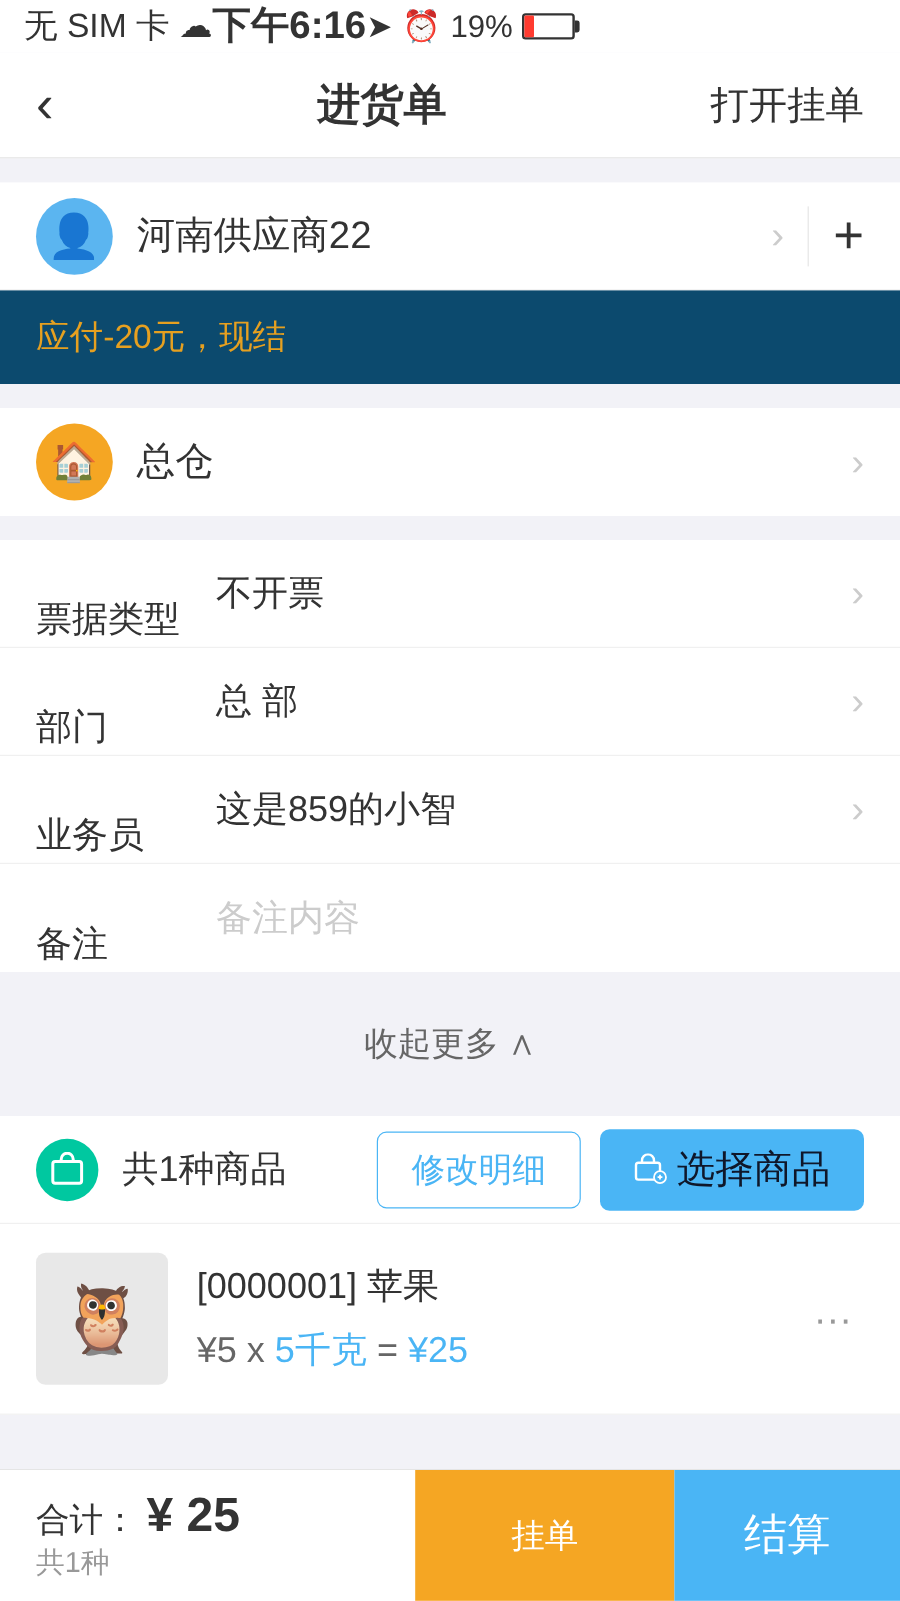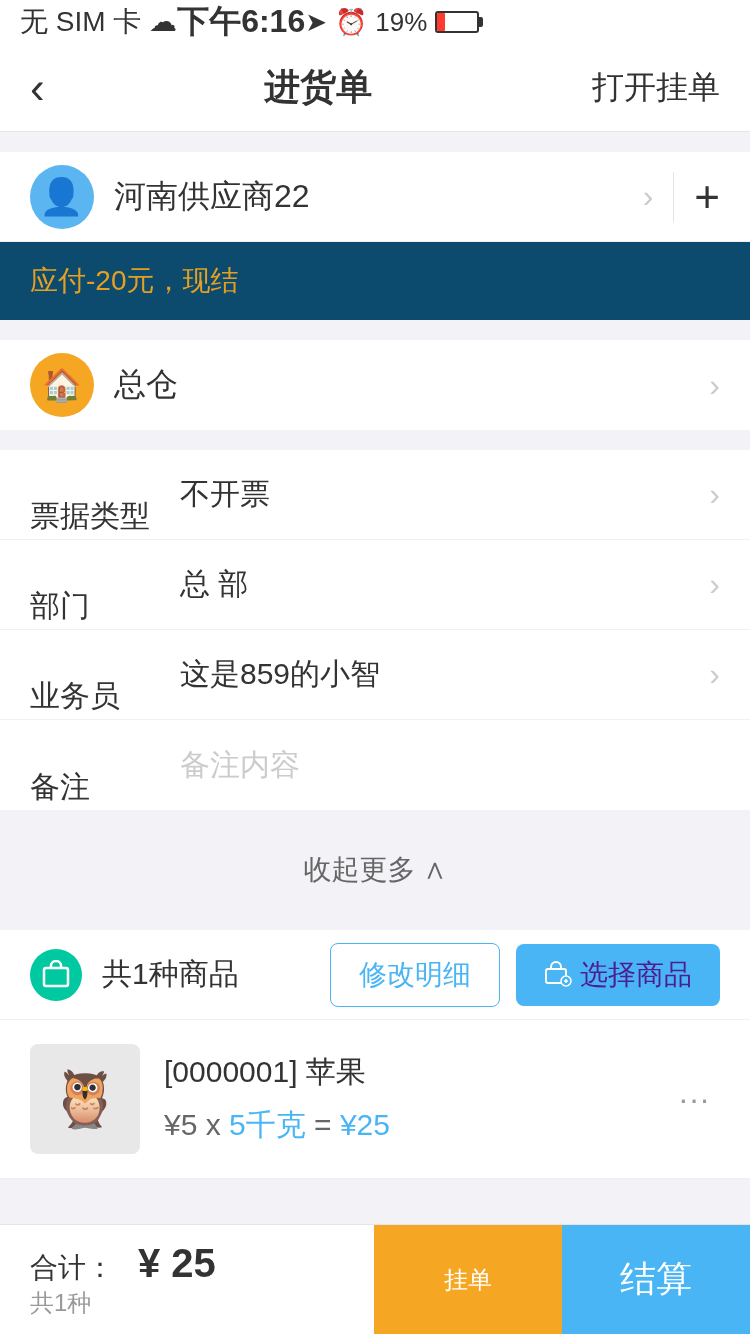--- a/index.html
+++ b/index.html
@@ -205,25 +205,25 @@
       color: #4ab5f5;
       background: #fff;
       border-radius: 8px;
       padding: 12px 28px;
       font-size: 28px;
       cursor: pointer;
       margin-right: 16px;
     }
     .btn-blue {
       background: #4ab5f5;
-      color: #4c1d95;
+      color: #0f172a;
       border: none;
       border-radius: 8px;
       padding: 12px 28px;
-      font-size: 28px;
+      font-size: 32px;
       cursor: pointer;
       display: flex;
       align-items: center;
       gap: 8px;
     }
 
     
     .product-item {
       display: flex;
       align-items: center;
@@ -264,24 +264,24 @@
       flex: 1;
       display: flex;
       flex-direction: column;
       justify-content: center;
       padding: 0 30px;
     }
     .total-label { font-size: 28px; color: #333; }
     .total-amount { font-size: 40px; font-weight: 600; color: #333; }
     .total-count { font-size: 24px; color: #999; }
     .btn-hang {
-      width: 188px;
+      width: 216px;
       background: #f5a623;
       color: #fff;
-      font-size: 24px;
+      font-size: 28px;
       display: flex;
       align-items: center;
       justify-content: center;
       cursor: pointer;
     }
     .btn-checkout {
       width: 188px;
       background: #4ab5f5;
       color: #fff;
       font-size: 36px;
@@ -398,21 +398,21 @@
       </div>
     </div>
     <span class="product-more">···</span>
   </div>
 </div>
 
 <div class="spacer"></div>
 
 <div class="bottom-bar">
   <div class="bottom-total">
-    <div style="display:flex;align-items:baseline;gap:24px;">
+    <div style="display:flex;align-items:baseline;gap:8px;">
       <span class="total-label">合计：</span>
       <span class="total-amount">¥ 25</span>
     </div>
     <span class="total-count">共1种</span>
   </div>
   <div class="btn-hang">挂单</div>
   <div class="btn-checkout">结算</div>
 </div>
 
 </body></html>

